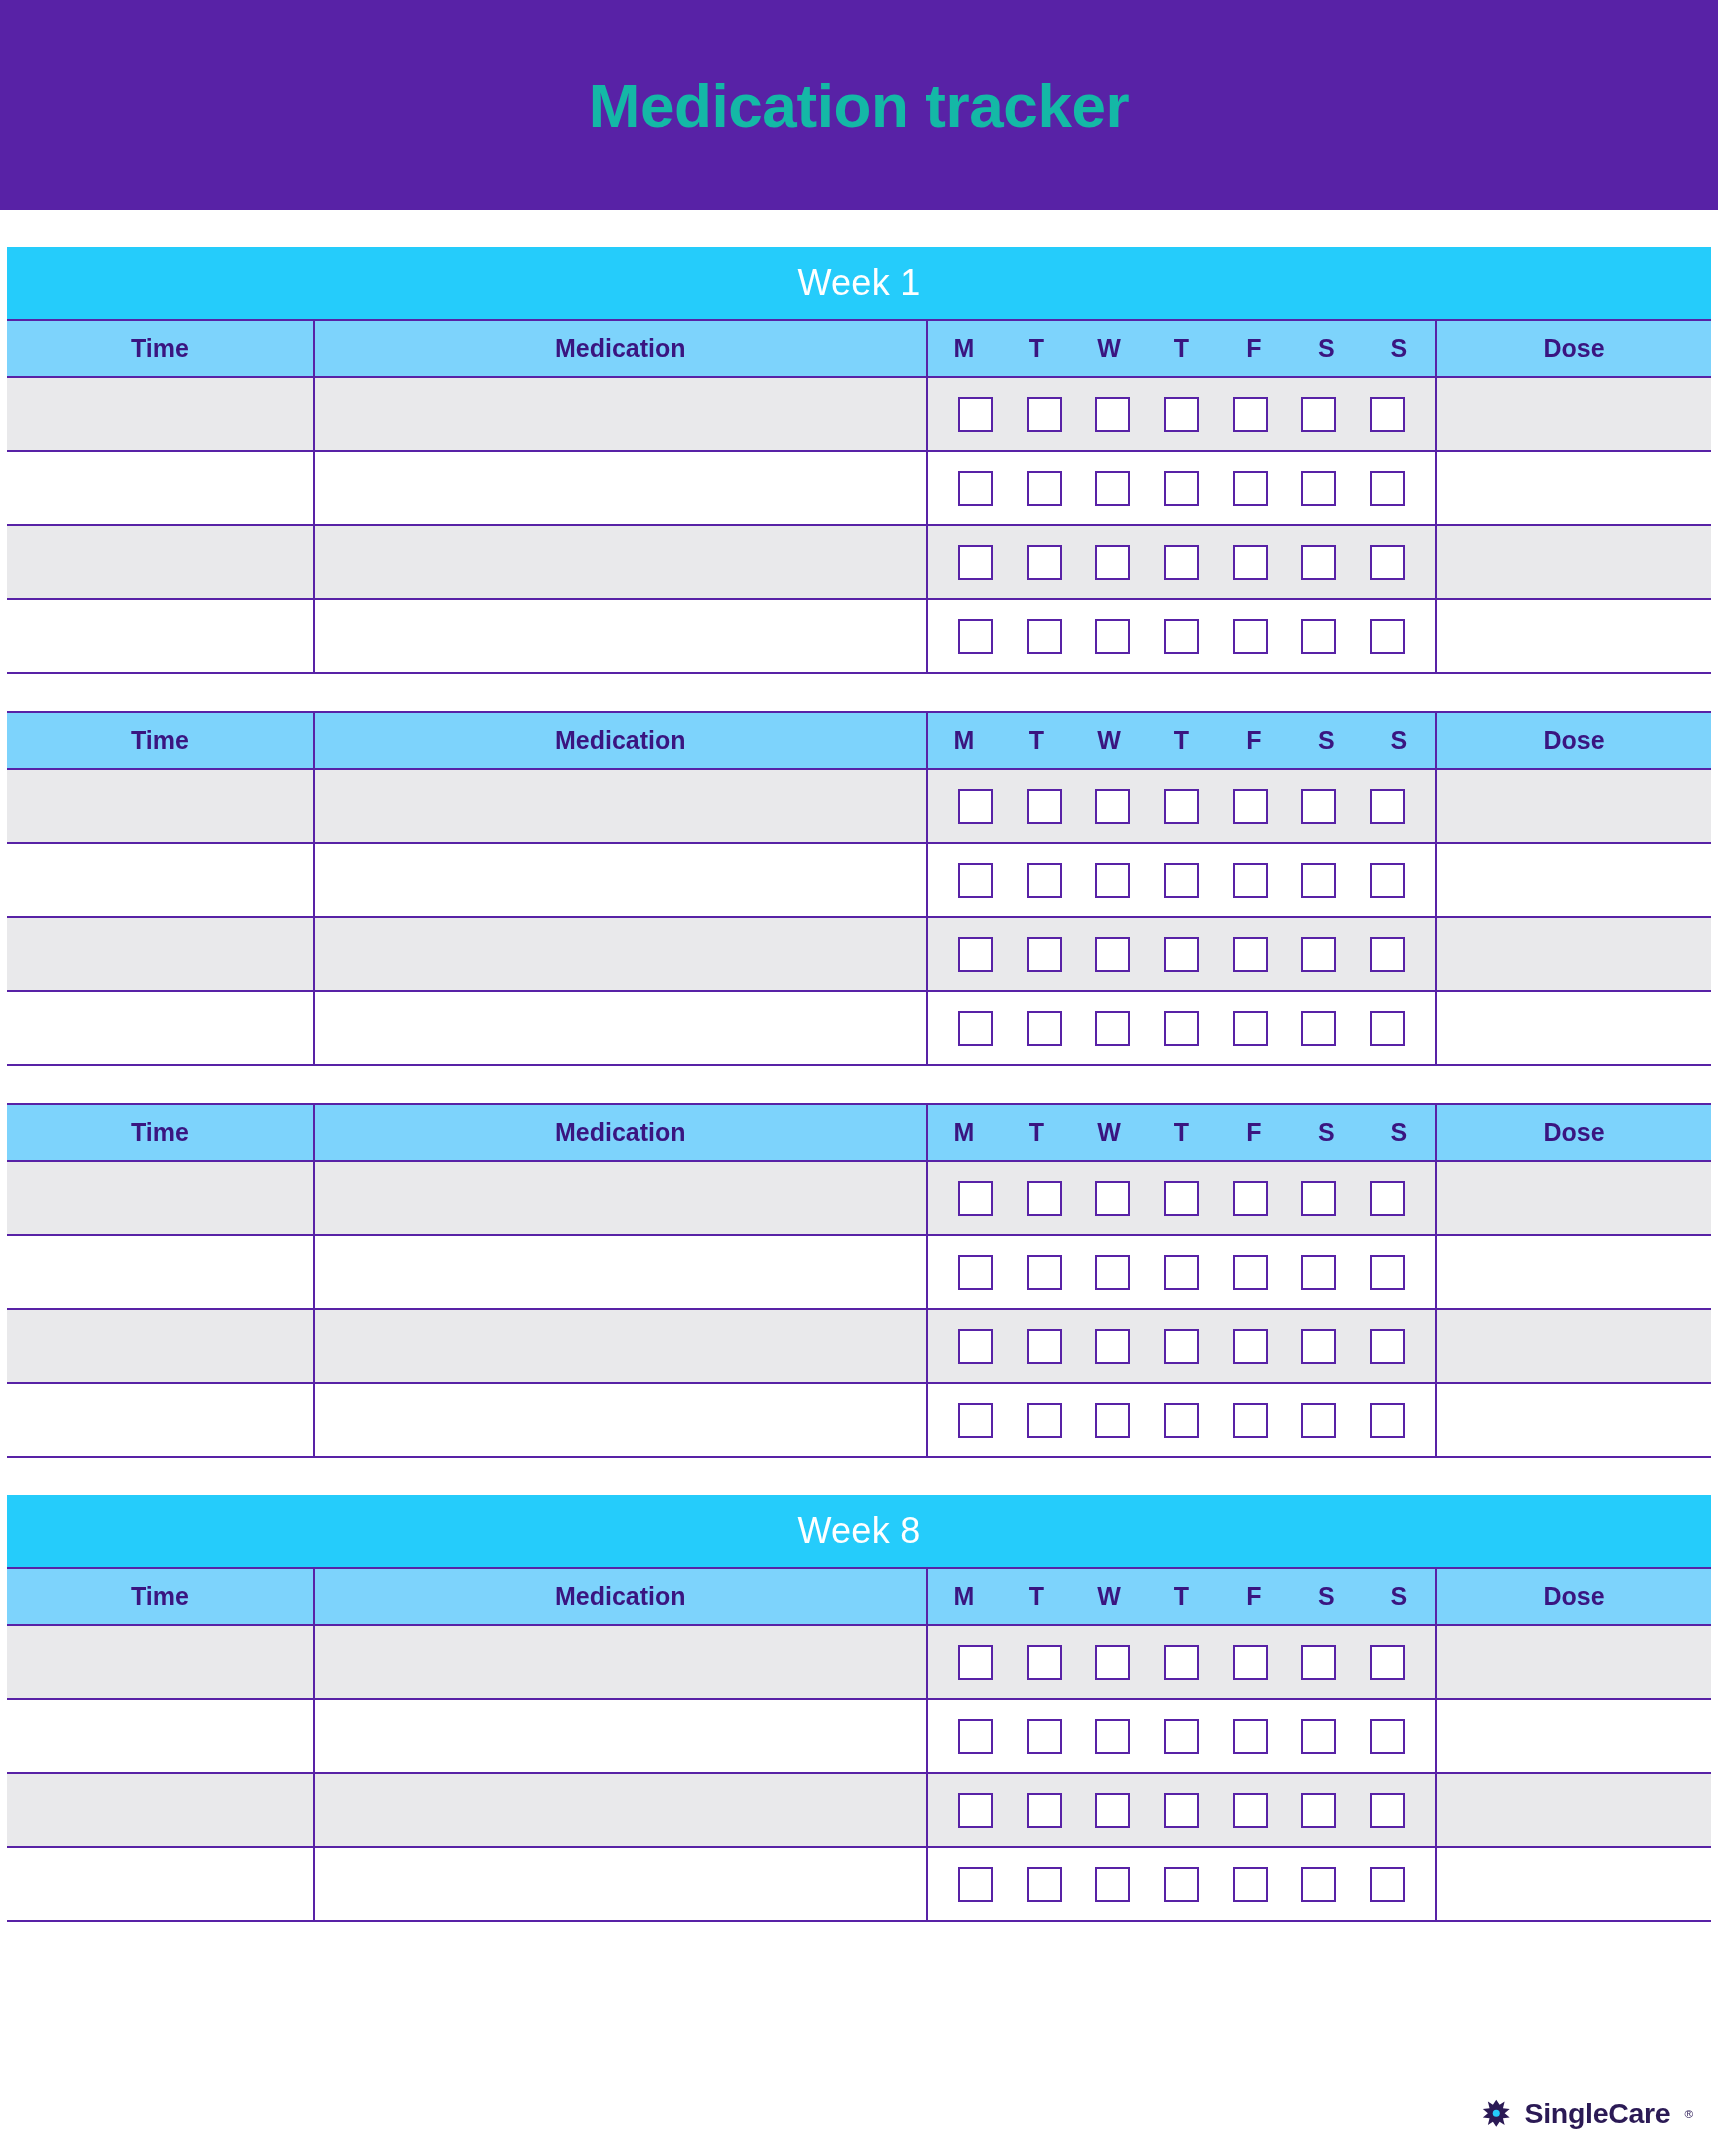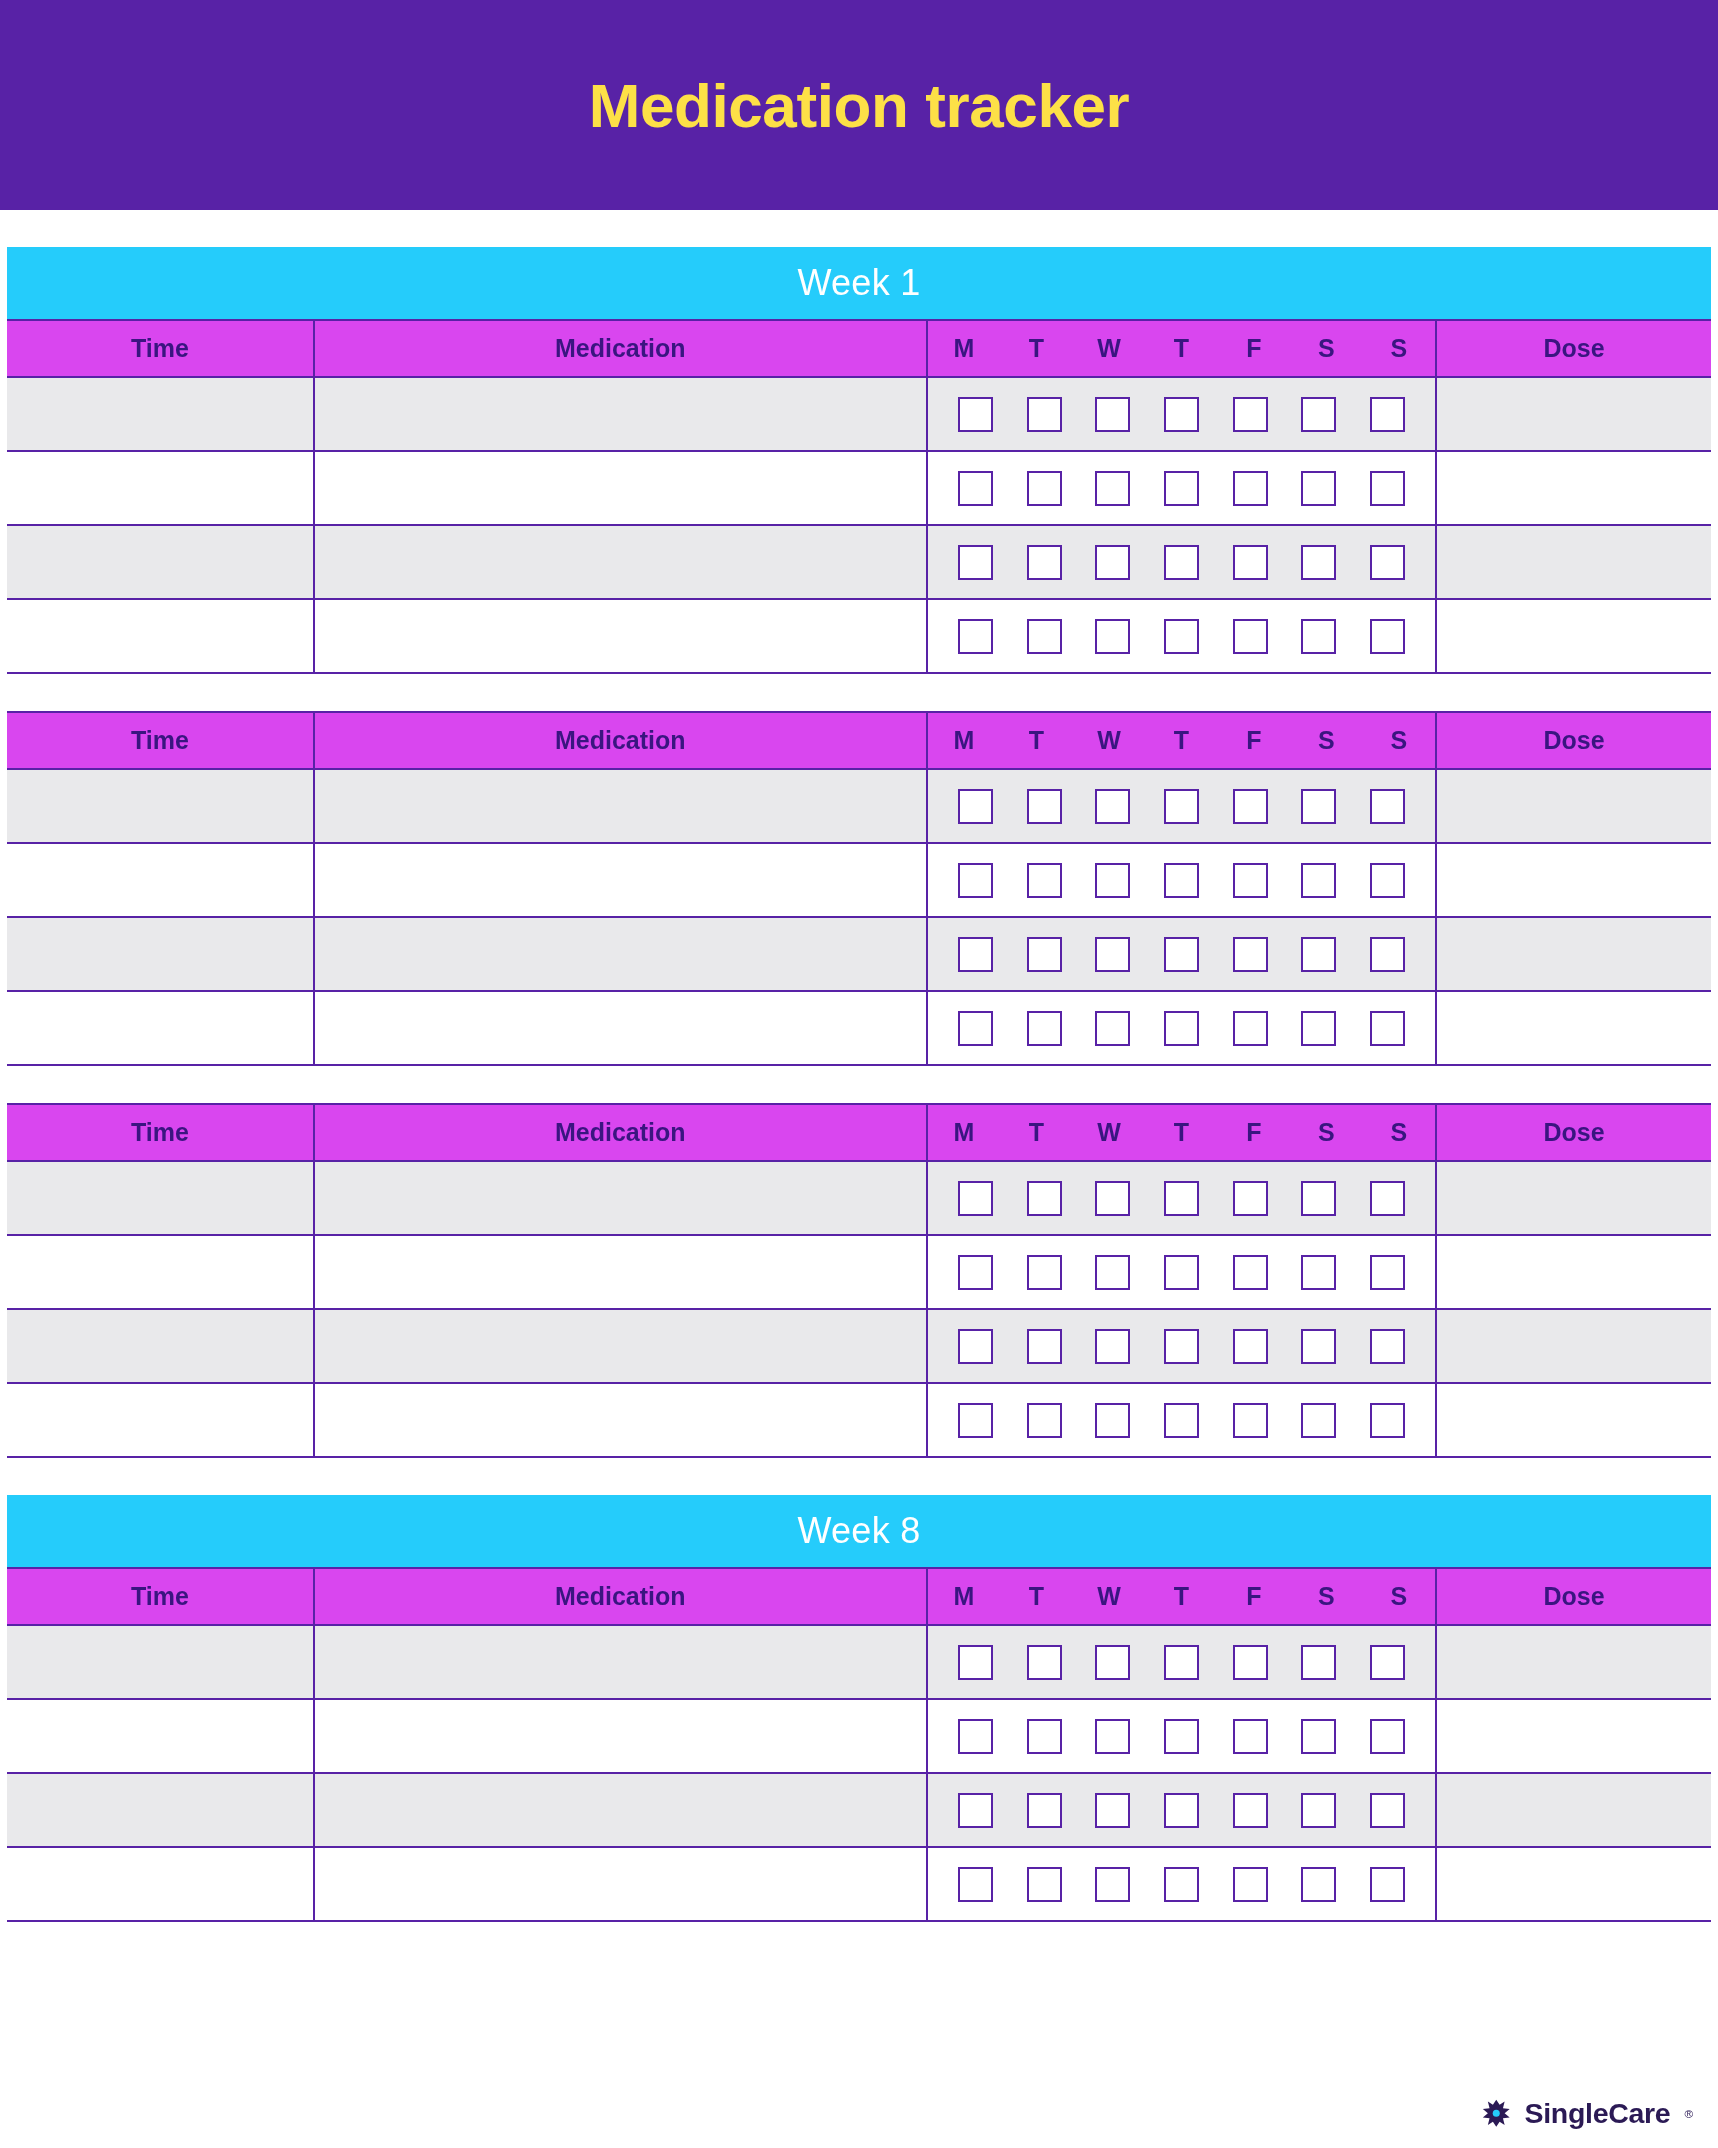--- a/index.html
+++ b/index.html
@@ -18,21 +18,21 @@
 
   
   .page-header {
     background: #5822a6;
     height: 210px;
     display: flex;
     align-items: center;
     justify-content: center;
   }
   .page-title {
-    color: #fde047;
+    color: #14b8a6;
     font-size: 62px;
     font-weight: bold;
     letter-spacing: -0.4px;
   }
 
   
   .content {
     padding: 0 7px;
     box-sizing: border-box;
   }
@@ -74,21 +74,21 @@
   
   .week-table tr > *:first-child { border-left: none; }
   .week-table tr > *:last-child  { border-right: none; }
 
   .col-head {
     height: 55px;
     color: #3a1580;
     font-size: 25px;
     font-weight: bold;
     text-align: center;
-    background: #d946ef;
+    background: #7dd3fc;
   }
 
   .days-head {
     padding: 0 15px;
   }
   .days-head-inner {
     display: flex;
     justify-content: space-between;
     align-items: center;
   }

